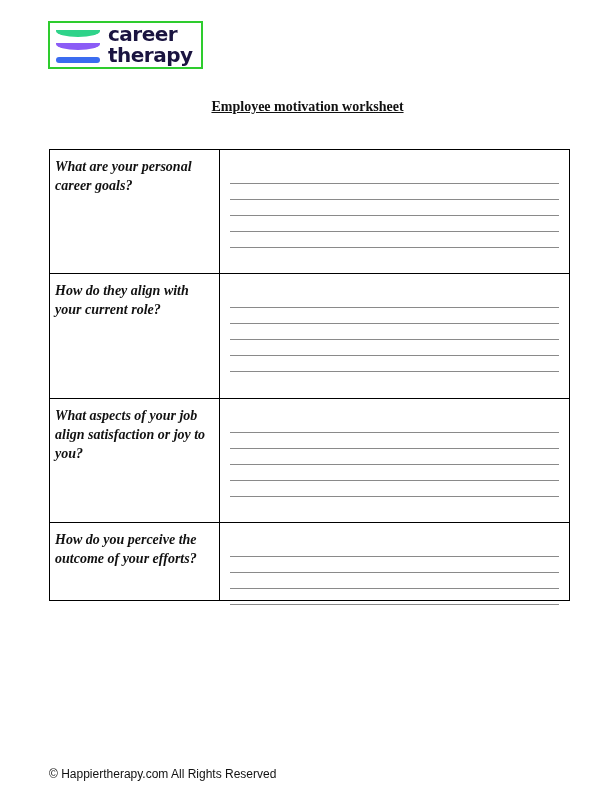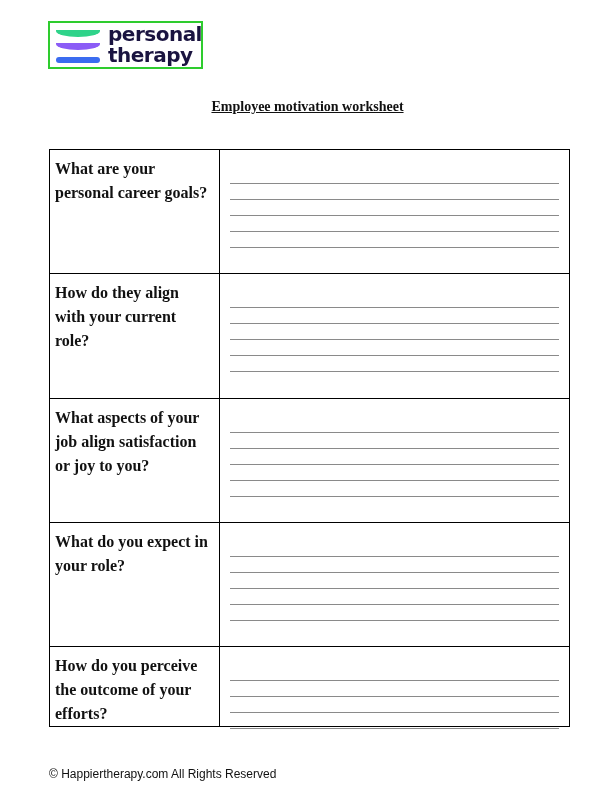--- a/index.html
+++ b/index.html
@@ -11,34 +11,34 @@
     .logo .bar2 { top: 20px; background: #8b5cf6; border-radius: 0 0 22px 22px / 0 0 6px 6px; height: 7px; }
     .logo .bar3 { top: 34px; background: #3b6cf0; }
     .logo .word { position: absolute; left: 58px; font-family: "DejaVu Sans", sans-serif; font-weight: bold; color: #1a1440; font-size: 20px; line-height: 20px; letter-spacing: -0.5px; }
     .logo .w1 { top: 1px; }
     .logo .w2 { top: 22px; }
 
     .title { position: absolute; left: 0; width: 615px; top: 99px; text-align: center; font-weight: bold; font-size: 14px; text-decoration: underline; }
 
     .sheet { position: absolute; left: 49px; top: 149px; width: 521px; border-collapse: collapse; }
     .sheet td { border: 1px solid #000; vertical-align: top; padding: 0; }
-    .q { width: 170px; font-weight: bold; font-size: 16px; line-height: 24px; padding: 7px 6px 0 5px !important; box-sizing: border-box; }
+    .q { width: 170px; font-weight: bold; font-size: 14px; line-height: 19px; padding: 7px 6px 0 5px !important; box-sizing: border-box; font-style: italic; }
     .a { position: relative; }
     .line { position: absolute; left: 10px; right: 10px; height: 1px; background: #8a8a8a; }
 
     .footer { position: absolute; left: 49px; top: 767px; font-family: "Liberation Sans", sans-serif; font-size: 12px; color: #111; }
   </style>
 </head>
 <body>
 
 <div class="logo">
   <span class="bar bar1"></span>
   <span class="bar bar2"></span>
   <span class="bar bar3"></span>
-  <span class="word w1">personal</span>
+  <span class="word w1">career</span>
   <span class="word w2">therapy</span>
 </div>
 
 <div class="title">Employee motivation worksheet</div>
 
 <table class="sheet">
   <tbody id="rows">
       <tr style="height: 124px;">
         <td class="q">What are your personal career goals?</td>
         <td class="a">
@@ -62,30 +62,20 @@
       <tr style="height: 124px;">
         <td class="q">What aspects of your job align satisfaction or joy to you?</td>
         <td class="a">
           <div class="line" style="top: 33px;"></div>
           <div class="line" style="top: 49px;"></div>
           <div class="line" style="top: 65px;"></div>
           <div class="line" style="top: 81px;"></div>
           <div class="line" style="top: 97px;"></div>
         </td>
       </tr>
-      <tr style="height: 124px;">
-        <td class="q">What do you expect in your role?</td>
-        <td class="a">
-          <div class="line" style="top: 33px;"></div>
-          <div class="line" style="top: 49px;"></div>
-          <div class="line" style="top: 65px;"></div>
-          <div class="line" style="top: 81px;"></div>
-          <div class="line" style="top: 97px;"></div>
-        </td>
-      </tr>
       <tr style="height: 78px;">
         <td class="q">How do you perceive the outcome of your efforts?</td>
         <td class="a">
           <div class="line" style="top: 33px;"></div>
           <div class="line" style="top: 49px;"></div>
           <div class="line" style="top: 65px;"></div>
           <div class="line" style="top: 81px;"></div>
         </td>
       </tr>
     </tbody>

